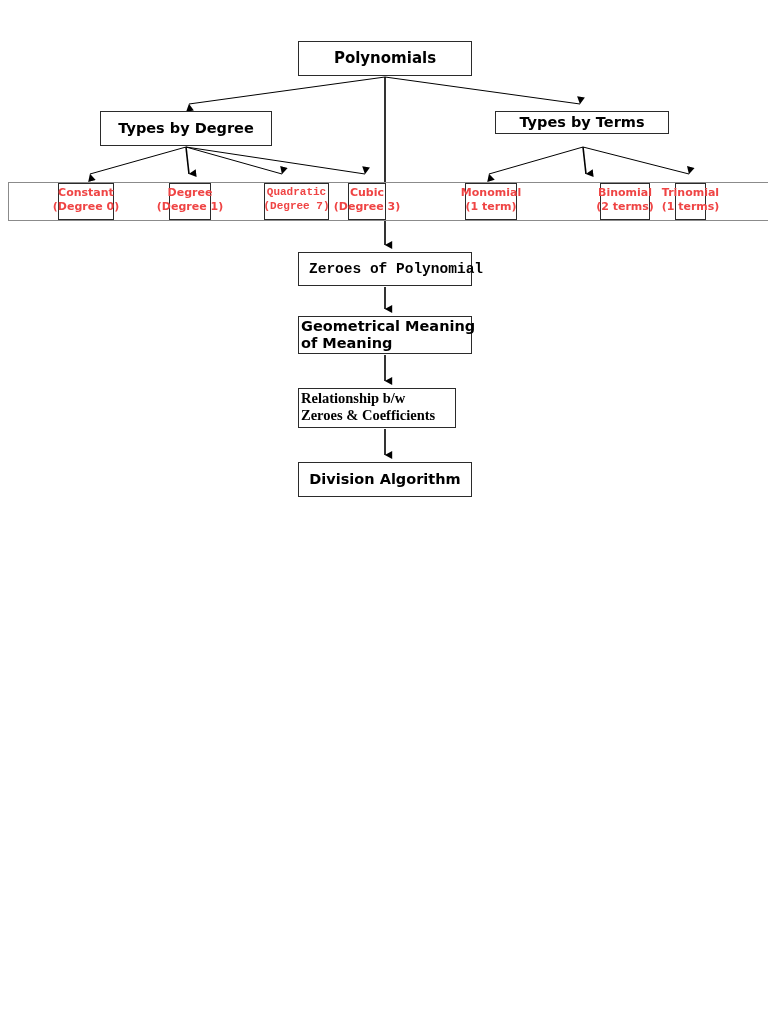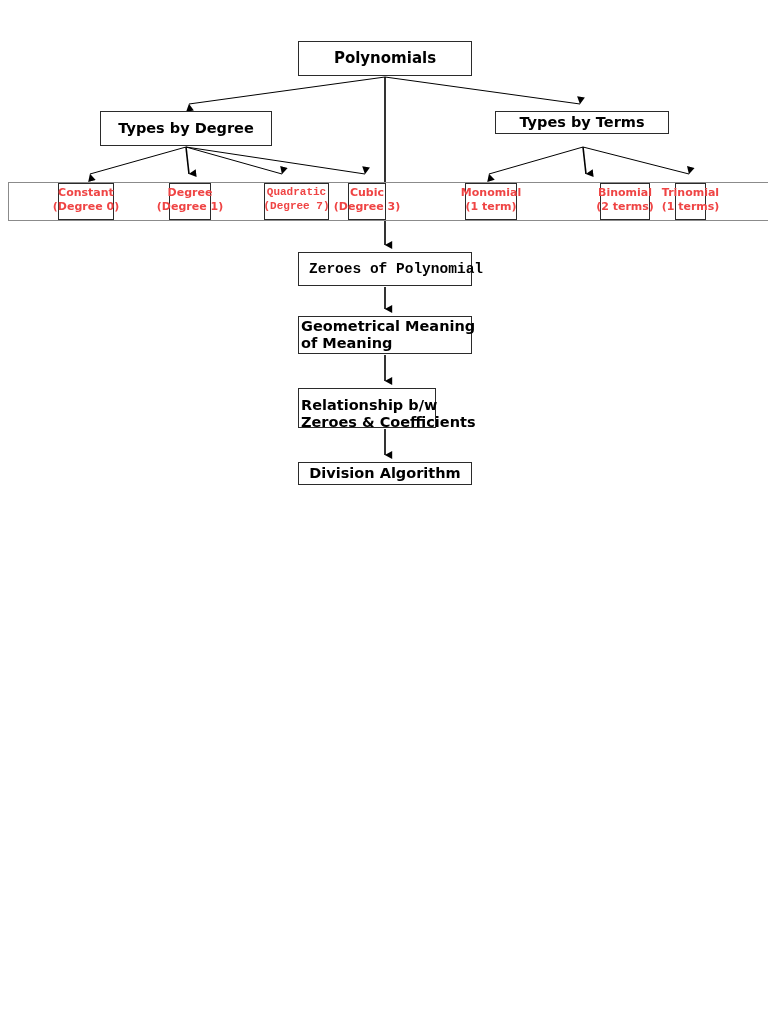--- a/index.html
+++ b/index.html
@@ -109,26 +109,26 @@
   #node-zeroes {
     left: 298px; top: 252px; width: 174px; height: 34px;
     font-size: 14.5px; padding-left: 10px; font-family: Liberation Mono, monospace;
   }
   #node-geometrical {
     left: 298px; top: 316px; width: 174px; height: 38px;
     font-size: 14.5px; padding-left: 2px;
     align-items: flex-start; padding-top: 1px;
   }
   #node-relationship {
-    left: 298px; top: 388px; width: 138px; height: 40px;
+    left: 298px; top: 388px; width: 158px; height: 40px;
     font-size: 14.5px; padding-left: 2px;
-    align-items: flex-start; padding-top: 8px;
+    align-items: flex-start; padding-top: 1px; font-family: Liberation Serif, serif;
   }
   #node-division {
-    left: 298px; top: 462px; width: 174px; height: 23px;
+    left: 298px; top: 462px; width: 174px; height: 35px;
     font-size: 14.5px;
   }
   .overflow-txt {
     position: relative;
     white-space: nowrap;
   }
 </style>
 </head>
 <body>
 

